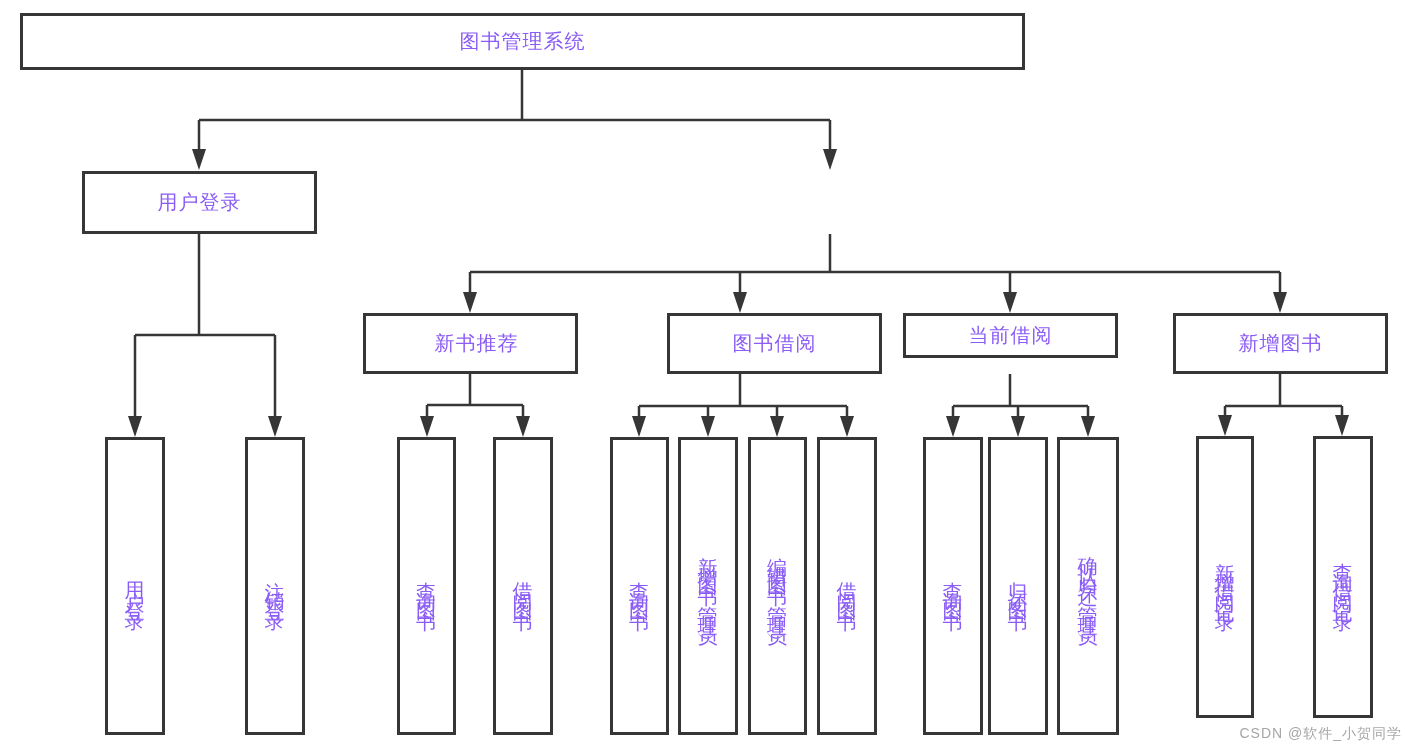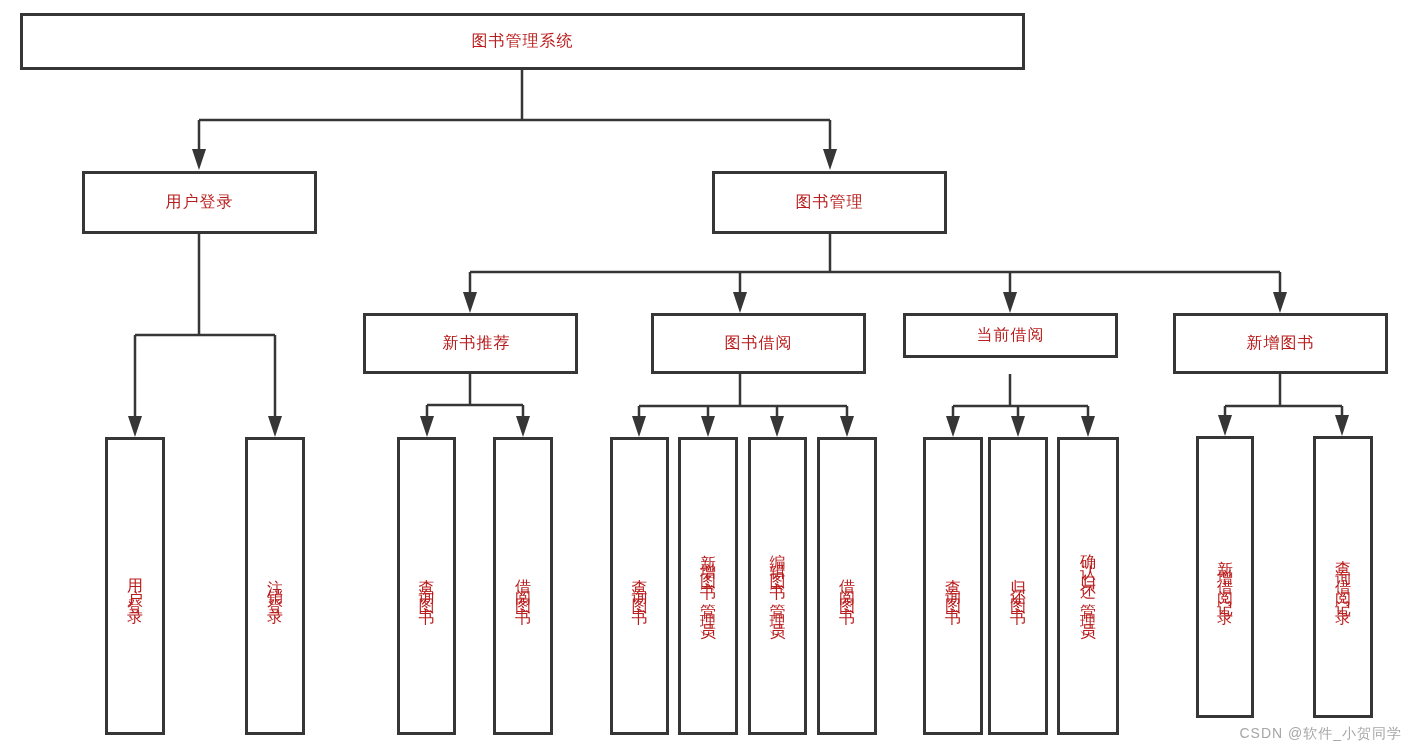--- a/index.html
+++ b/index.html
@@ -20,24 +20,24 @@
     position: absolute;
     box-sizing: border-box;
     border: 3px solid #363636;
     background: #ffffff;
     display: flex;
     align-items: center;
     justify-content: center;
     color: #1e1e1e;
   }
   .node span {
-    font-size: 16px;
+    font-size: 20px;
     letter-spacing: 1px;
     white-space: nowrap;
-    color: #b91c1c;
+    color: #8b5cf6;
   }
   .node.v span {
     writing-mode: vertical-rl;
     letter-spacing: 10px;
     line-height: 1;
     white-space: normal;
   }
   .watermark {
     position: absolute;
     right: 3px;
@@ -83,28 +83,25 @@
     </g>
   </svg>
 
   <div class="node" style="left:20px; top:13px; width:1005px; height:57px;">
     <span>图书管理系统</span>
   </div>
 
   <div class="node" style="left:82px; top:171px; width:235px; height:63px;">
     <span>用户登录</span>
   </div>
-  <div class="node" style="left:712px; top:171px; width:235px; height:63px;">
-    <span>图书管理</span>
-  </div>
 
   <div class="node" style="left:363px; top:313px; width:215px; height:61px;padding-left:12px;">
     <span>新书推荐</span>
   </div>
-  <div class="node" style="left:651px; top:313px; width:215px; height:61px;">
+  <div class="node" style="left:667px; top:313px; width:215px; height:61px;">
     <span>图书借阅</span>
   </div>
   <div class="node" style="left:903px; top:313px; width:215px; height:45px;">
     <span>当前借阅</span>
   </div>
   <div class="node" style="left:1173px; top:313px; width:215px; height:61px;">
     <span>新增图书</span>
   </div>
 
   <div class="node v" style="left:105px; top:437px; width:60px; height:298px;">

